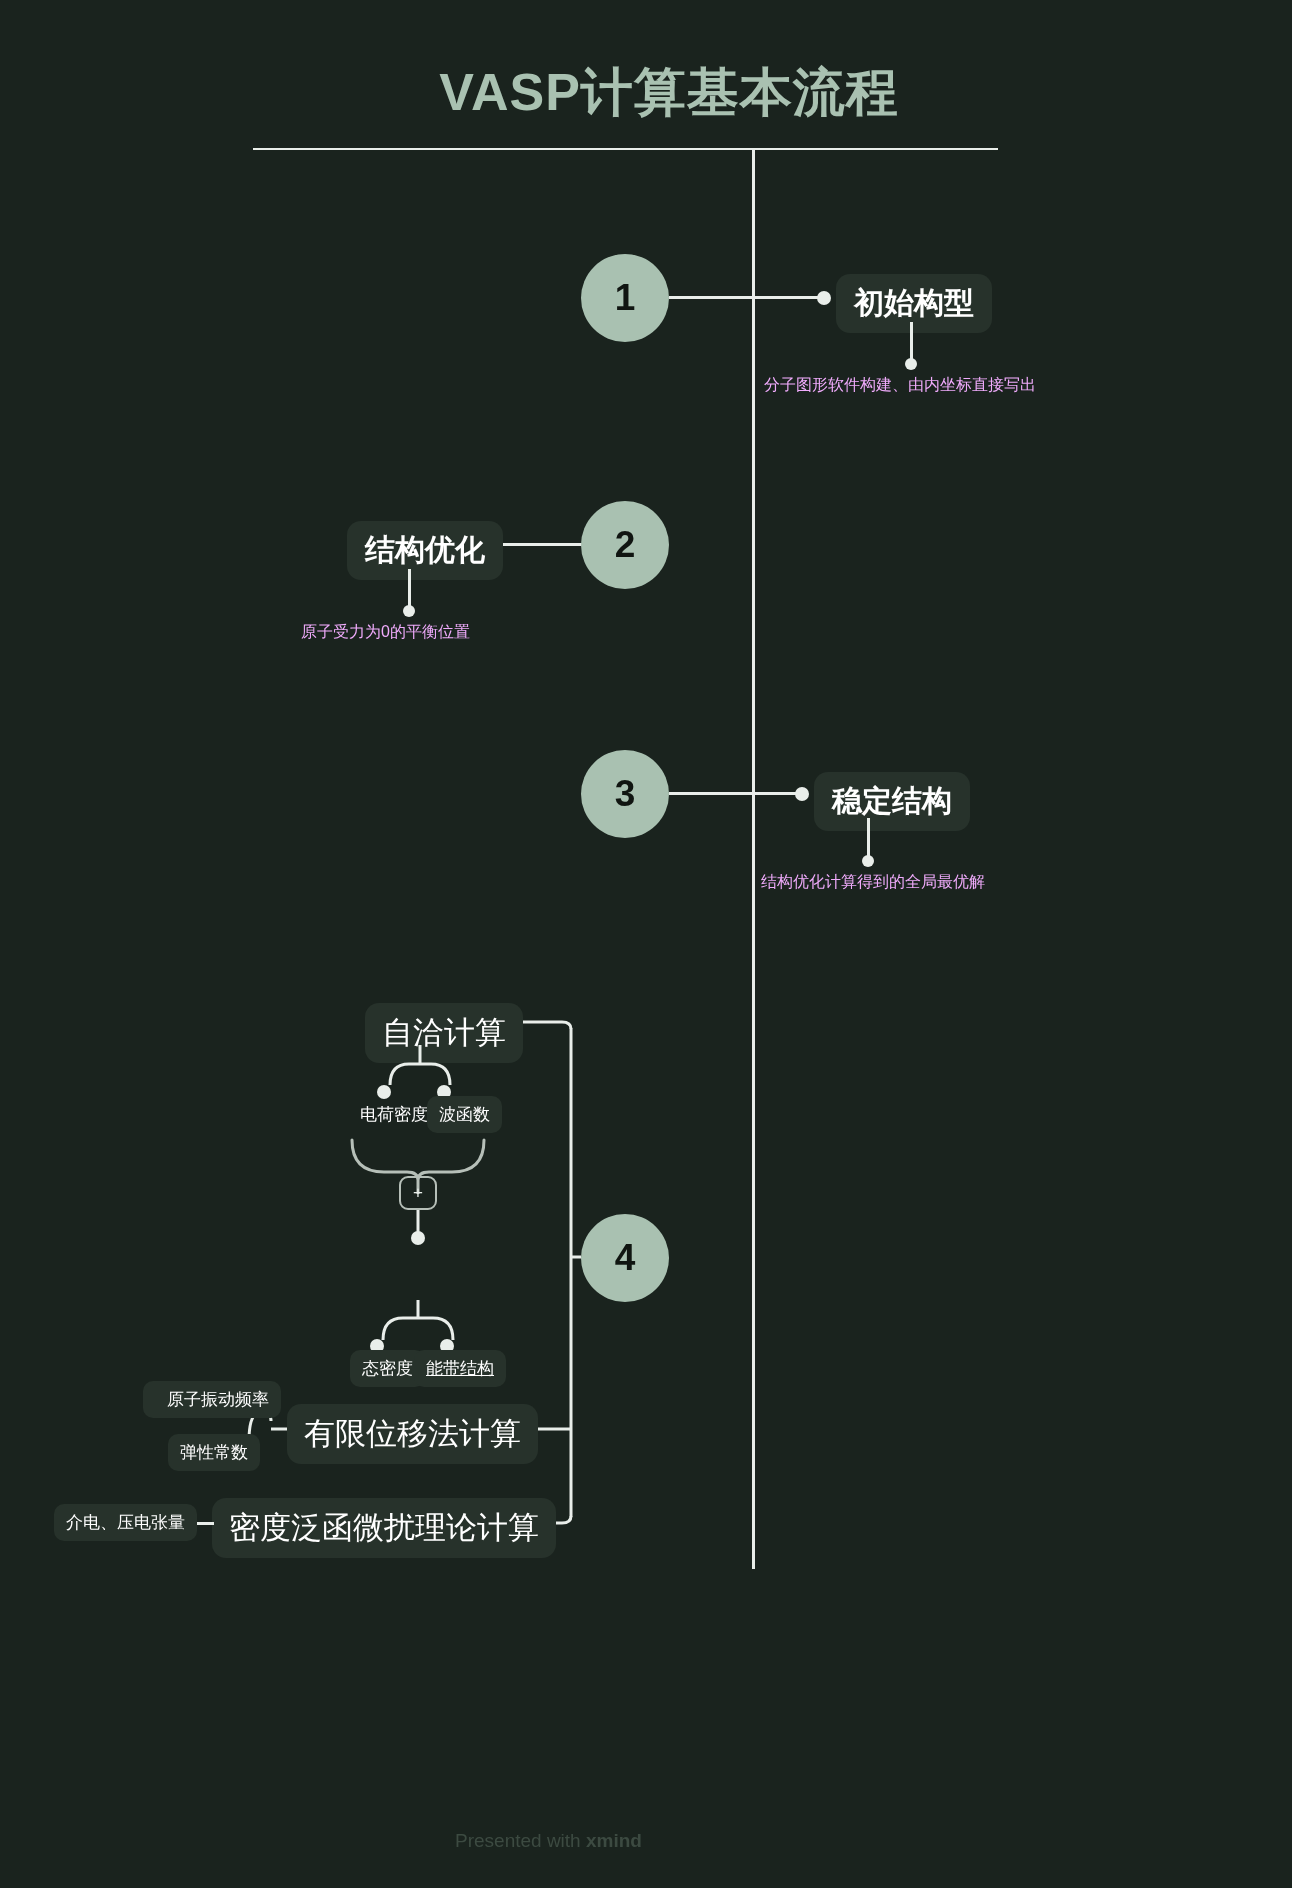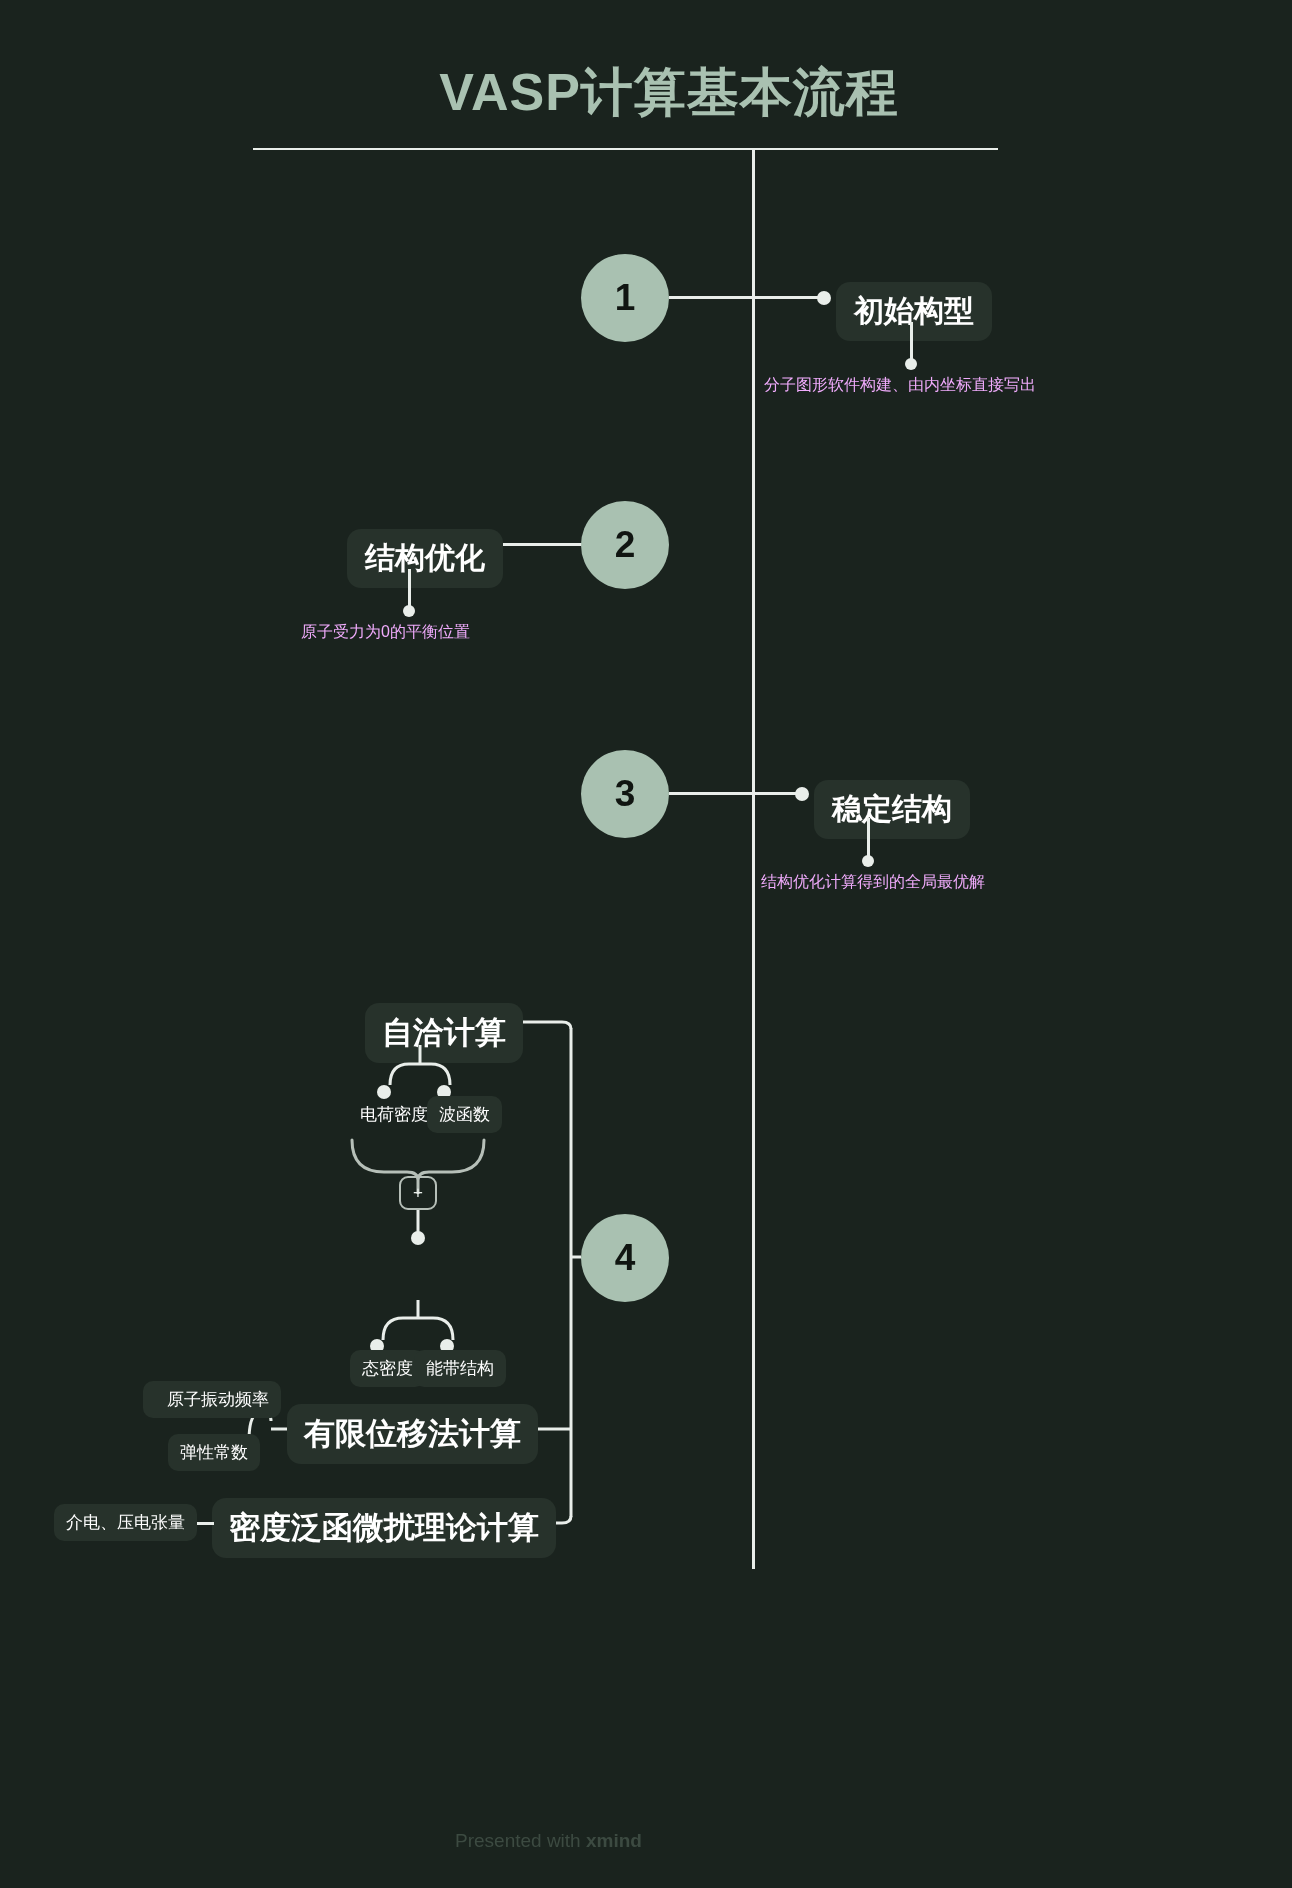--- a/index.html
+++ b/index.html
@@ -50,22 +50,22 @@
 
   
   .chip {
     position: absolute;
     background: #27322b;
     border-radius: 12px;
     color: #ffffff;
     display: flex; align-items: center; justify-content: center;
     white-space: nowrap;
   }
-  .chip.big   { font-size: 30px; font-weight: bold; padding: 9px 18px; border-radius: 14px; margin-top: 8px; }
-  .chip.mid   { font-size: 31px; font-weight: bold; padding: 9px 17px; border-radius: 14px; }
+  .chip.big   { font-size: 30px; font-weight: bold; padding: 9px 18px; border-radius: 14px; }
+  .chip.mid   { font-size: 31px; font-weight: normal; padding: 9px 17px; border-radius: 14px; }
   .chip.small { font-size: 17px; font-weight: normal; padding: 7px 12px; border-radius: 10px; }
 
   .caption {
     position: absolute;
     font-size: 16px; color: #f0abfc; white-space: nowrap;
   }
 
   
   .plus-box {
     position: absolute; width: 38px; height: 34px;
@@ -176,21 +176,21 @@
 
 
   <svg style="left:0; top:0; width:1292px; height:1888px;">
     <path d="M 418 1300 L 418 1318" stroke="#e9eeea" stroke-width="3" fill="none"></path>
     <path d="M 383 1340 Q 383 1318 403 1318 L 433 1318 Q 453 1318 453 1340" stroke="#e9eeea" stroke-width="3" fill="none"></path>
   </svg>
   <div class="dot" style="left:370px; top:1339px;"></div>
   <div class="dot" style="left:440px; top:1339px;"></div>
 
   <div class="chip small" style="left:350px; top:1350px;">态密度</div>
-  <div class="chip small" style="left:414px; top:1350px;">能带结构</div>
+  <div class="chip small" style="left:414px; top:1350px;text-decoration:underline;">能带结构</div>
 
   <div class="chip mid" style="left:287px; top:1404px;">有限位移法计算</div>
 
   <svg style="left:0; top:0; width:1292px; height:1888px;">
     <path d="M 287 1429 L 271 1429" stroke="#e9eeea" stroke-width="3" fill="none"></path>
     <path d="M 249 1389 Q 249 1412 261 1412 Q 271 1412 271 1421
              Q 271 1412 261 1412 Q 249 1412 249 1441" stroke="#e9eeea" stroke-width="3" fill="none" stroke-linecap="round"></path>
     <path d="M 249 1389 L 249 1392" stroke="#e9eeea" stroke-width="3" fill="none"></path>
   </svg>
   <div class="dot" style="left:241px; top:1383px;"></div>

